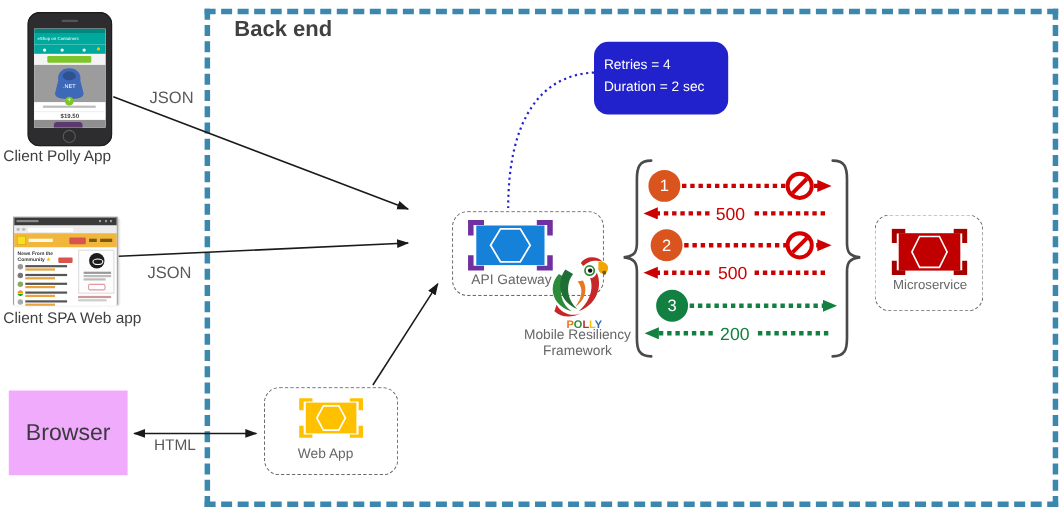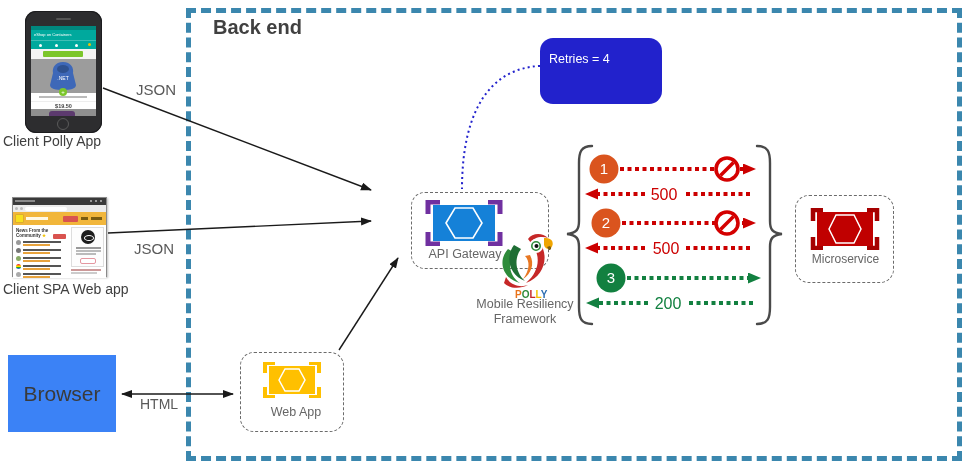--- a/index.html
+++ b/index.html
@@ -20,21 +20,21 @@
   .node-icon { position:absolute; left:0; right:0; margin:auto; display:block; }
 
   
   .config-box { position:absolute; left:540px; top:38px; width:122px; height:66px;
                 background:#2222CC; border-radius:13px; color:#fff; font-size:12.5px;
                 padding:11px 0 0 9px; line-height:20px; }
   .config-caption { position:absolute; left:528px; top:107px; width:148px; text-align:center;
                     color:#808080; font-size:12.5px; }
 
   
-  .browser-box { position:absolute; left:8px; top:355px; width:108px; height:77px; background:#3b82f6;
+  .browser-box { position:absolute; left:8px; top:355px; width:108px; height:77px; background:#f0abfc;
                  display:flex; align-items:center; justify-content:center; color:#3A3A3A; font-size:21px; }
 
   
   .phone { position:absolute; left:25px; top:11px; width:77px; height:122px; background:#2D2D2F;
            border-radius:11px; box-shadow:0 0 0 1px #1c1c1e inset; }
   .phone-speaker { position:absolute; left:31px; top:7px; width:15px; height:2px; background:#555; border-radius:2px; }
   .phone-home { position:absolute; left:32px; bottom:3px; width:12px; height:12px; border:1.5px solid #5a5a5a; border-radius:50%; }
   .phone-screen { position:absolute; left:6px; top:15px; width:65px; height:90px; background:#fff; overflow:hidden; }
   .ps-status { height:4px; background:#00877E; }
   .ps-appbar { height:10px; background:#00A99D; color:#fff; font-size:4px; line-height:10px; padding-left:3px; }
@@ -195,21 +195,21 @@
       <div class="spa-foot"></div>
       <div class="spa-foot2"></div>
     </div>
   </div>
   <div class="glabel" style="left:3px; top:281px; color:#3F3F3F;">Client SPA Web app</div>
 
   <div class="browser-box">
     <span>Browser</span>
   </div>
 
-  <div class="dashed-node" style="left:240px; top:352px; width:104px; height:80px;">
+  <div class="dashed-node" style="left:240px; top:352px; width:122px; height:80px;">
     <svg class="node-icon" style="top:9px" width="60" height="36" viewBox="0 0 60 36">
       <path d="M 3,11 L 3,1 L 13,1" stroke="#FFC000" stroke-width="4" fill="none"></path>
       <path d="M 47,1 L 57,1 L 57,11" stroke="#FFC000" stroke-width="4" fill="none"></path>
       <path d="M 57,25 L 57,35 L 47,35" stroke="#FFC000" stroke-width="4" fill="none"></path>
       <path d="M 13,35 L 3,35 L 3,25" stroke="#FFC000" stroke-width="4" fill="none"></path>
       <rect x="7" y="4" width="46" height="28" fill="#FFC000"></rect>
       <polygon points="17,18 23,7 37,7 43,18 37,29 23,29" fill="none" stroke="#fff" stroke-width="1.5"></polygon>
     </svg>
     <div class="node-caption" style="position:absolute; left:0; width:110px; bottom:12px;">Web App</div>
   </div>
@@ -233,20 +233,21 @@
       <path d="M 68,29 L 68,40 L 58,40" stroke="#A50000" stroke-width="4.5" fill="none"></path>
       <path d="M 14,40 L 4,40 L 4,29" stroke="#A50000" stroke-width="4.5" fill="none"></path>
       <rect x="8" y="4" width="56" height="34" fill="#C00000"></rect>
       <polygon points="20,21 27,7 45,7 52,21 45,35 27,35" fill="none" stroke="#fff" stroke-width="1.5"></polygon>
     </svg>
     <div class="node-caption" style="position:absolute; left:0; width:99px; bottom:16px; font-size:12px;">Microservice</div>
   </div>
 
   <div class="config-box">
     <div>Retries = 4</div>
+    <div>Duration = 2 sec</div>
   </div>
 
   <div class="polly-wrap">
     <svg width="56" height="70" viewBox="0 0 56 70">
       <path d="M 28,6 C 32,0 42,-1 48,5 C 42,3 33,4 31,10 Z" fill="#C62828"></path>
       <path d="M 44,5 C 52,4 55,10 51,15 C 49,17 45,16 44,12 Z" fill="#F0A500"></path>
       <path d="M 50,13 C 52,15 51,17 49,17 L 47,14 Z" fill="#7a5c10"></path>
       <path d="M 8,16 C -3,28 3,46 20,50 C 9,43 7,29 15,20 Z" fill="#2E8B3A"></path>
       <path d="M 14,12 C 5,24 9,42 25,48 C 15,39 14,25 21,16 Z" fill="#1F6E34"></path>
       <path d="M 40,10 C 49,23 45,43 26,50 C 39,39 41,24 33,13 Z" fill="#C62828"></path>

